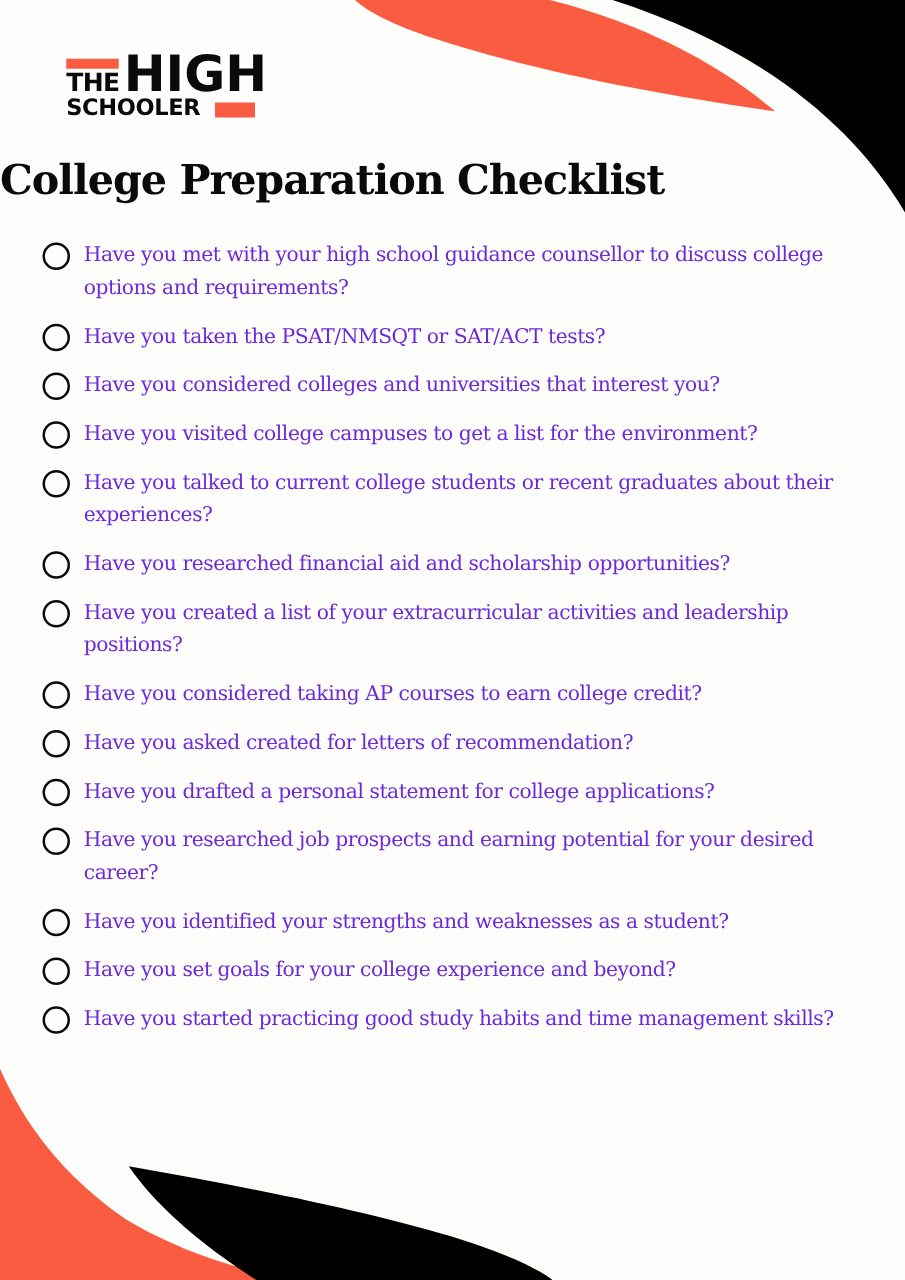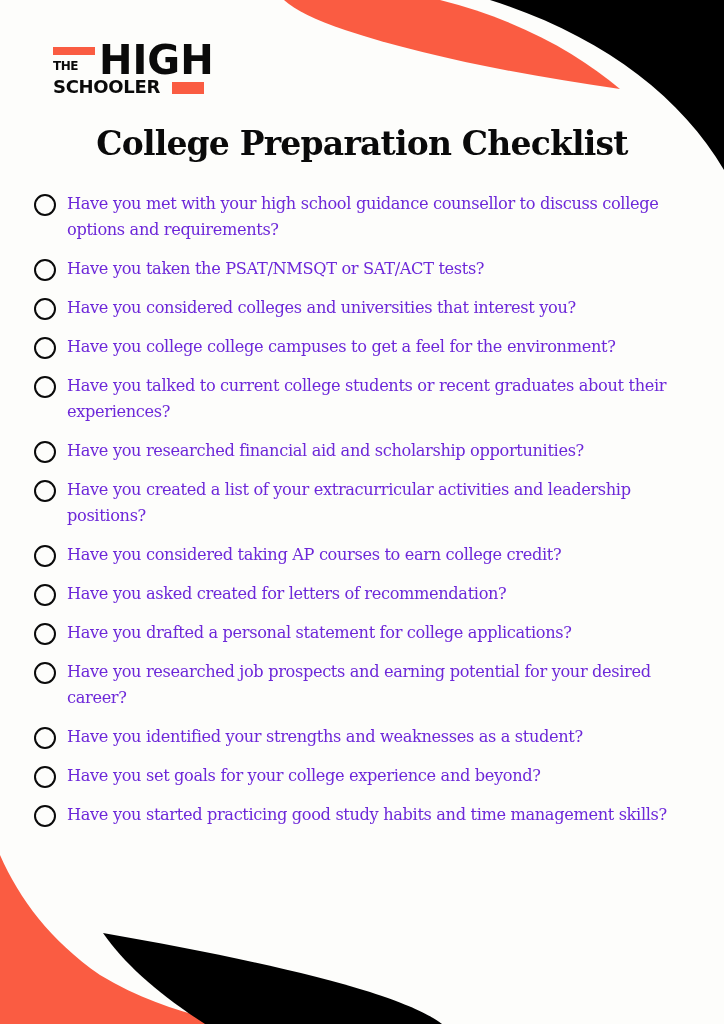--- a/index.html
+++ b/index.html
@@ -8,26 +8,26 @@
     background: #fdfdfb;
     font-family: "DejaVu Serif", serif;
     color: #1a1a1a;
   }
   .decor { position: absolute; left: 0; top: 0; width: 724px; height: 1024px; pointer-events: none; }
   .logo {
     position: absolute; left: 52px; top: 47px; width: 152px; height: 52px;
     font-family: "DejaVu Sans", sans-serif; font-weight: bold; color: #0a0a0a;
   }
   .logo .bar-top { position: absolute; left: 1px; top: 0; width: 42px; height: 8px; background: #fa5c42; }
-  .logo .the { position: absolute; left: 1px; top: 11px; font-size: 12px; letter-spacing: -0.5px; line-height: 16px; }
+  .logo .the { position: absolute; left: 1px; top: 11px; font-size: 20px; letter-spacing: -0.5px; line-height: 16px; }
   .logo .high { position: absolute; left: 47px; top: -2px; font-size: 40px; line-height: 31px; letter-spacing: 0px; font-weight: 700; }
   .logo .school { position: absolute; left: 1px; top: 31px; font-size: 18px; line-height: 18px; letter-spacing: -0.3px; }
   .logo .bar-bot { position: absolute; left: 120px; top: 35px; width: 32px; height: 12px; background: #fa5c42; }
   .title {
-    position: absolute; left: 0; top: 120px; width: 724px; text-align: center;
+    position: absolute; left: 0; top: 120px; width: 724px; 
     font-family: "DejaVu Serif", serif; font-weight: bold; font-size: 33px;
     letter-spacing: -0.8px; color: #0a0a0a; margin: 0; line-height: 48px;
   }
   .list { position: absolute; left: 34px; top: 191px; width: 670px; margin: 0; padding: 0; list-style: none; }
   .item { position: relative; padding-left: 33px; margin-bottom: 13px; }
   .item .circle {
     position: absolute; left: 0; top: 3px; width: 18px; height: 18px;
     border: 2.5px solid #0a0a0a; border-radius: 50%; box-sizing: content-box; background: transparent;
   }
   .item .text {
@@ -67,21 +67,21 @@
   <li class="item">
       <span class="circle"></span>
       <span class="text">Have you taken the PSAT/NMSQT or SAT/ACT tests?</span>
     </li>
   <li class="item">
       <span class="circle"></span>
       <span class="text">Have you considered colleges and universities that interest you?</span>
     </li>
   <li class="item">
       <span class="circle"></span>
-      <span class="text">Have you college college campuses to get a feel for the environment?</span>
+      <span class="text">Have you visited college campuses to get a list for the environment?</span>
     </li>
   <li class="item">
       <span class="circle"></span>
       <span class="text">Have you talked to current college students or recent graduates about their experiences?</span>
     </li>
   <li class="item">
       <span class="circle"></span>
       <span class="text">Have you researched financial aid and scholarship opportunities?</span>
     </li>
   <li class="item">

